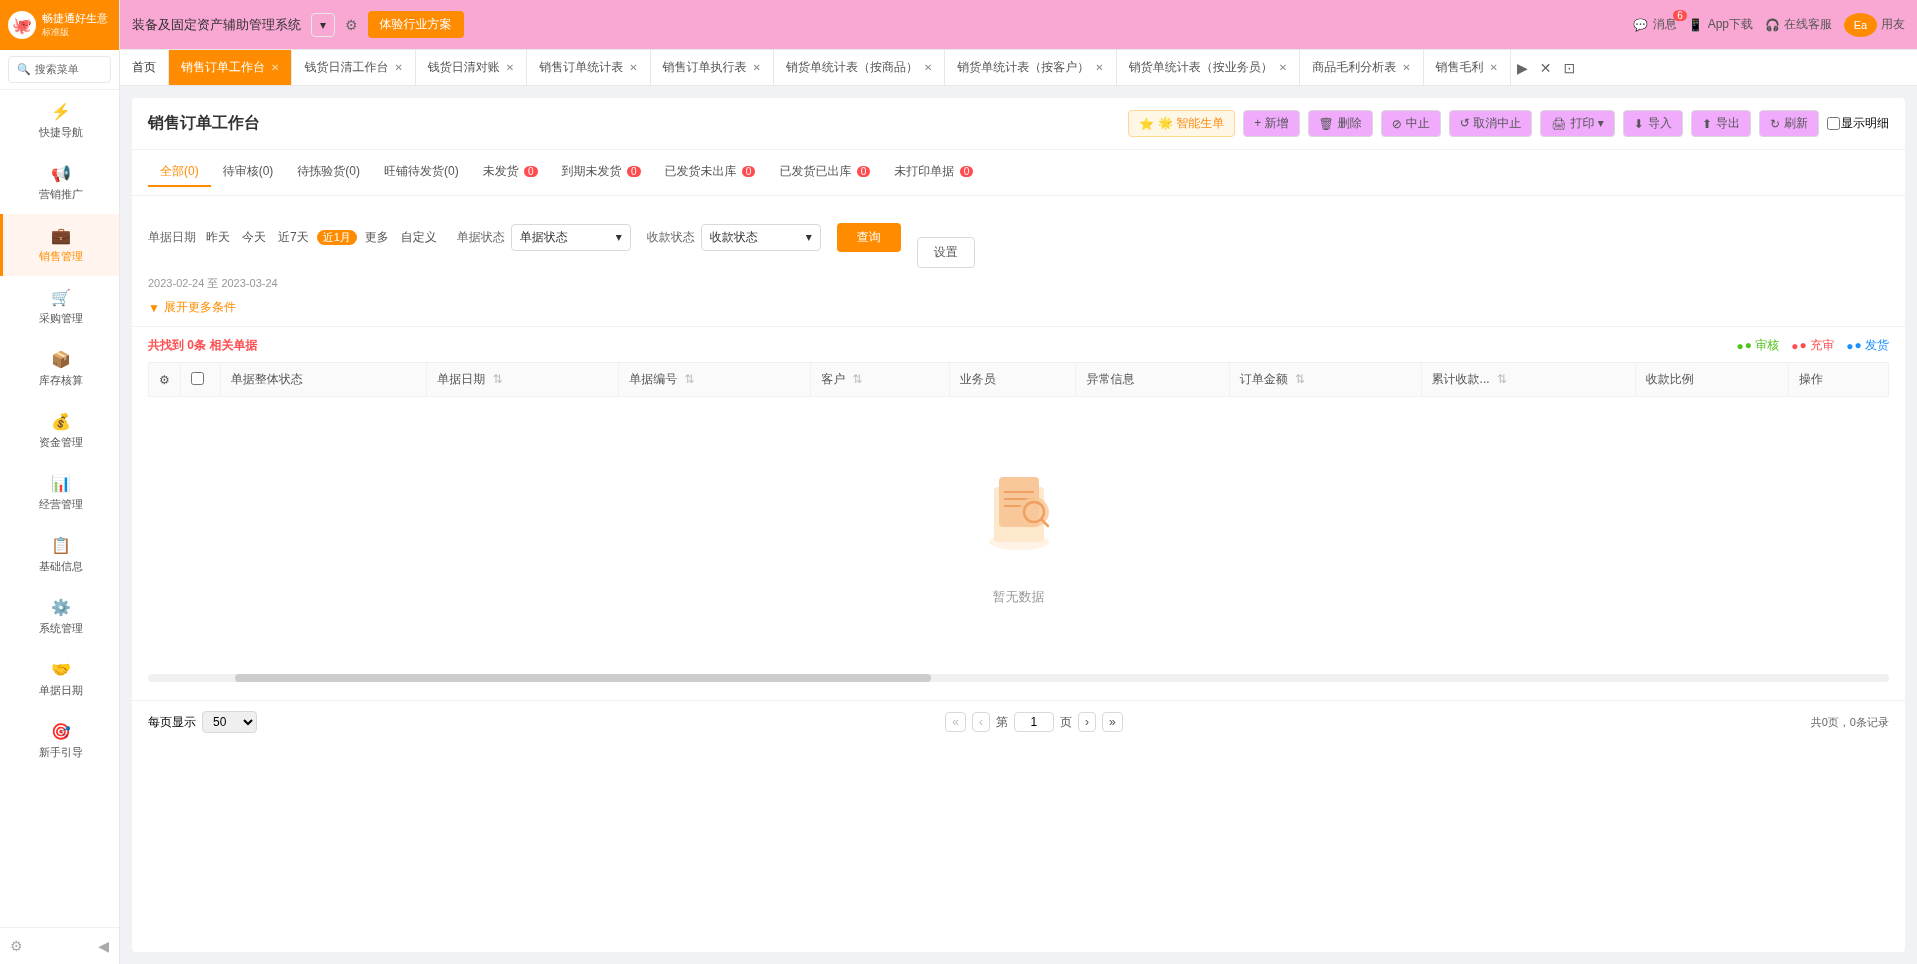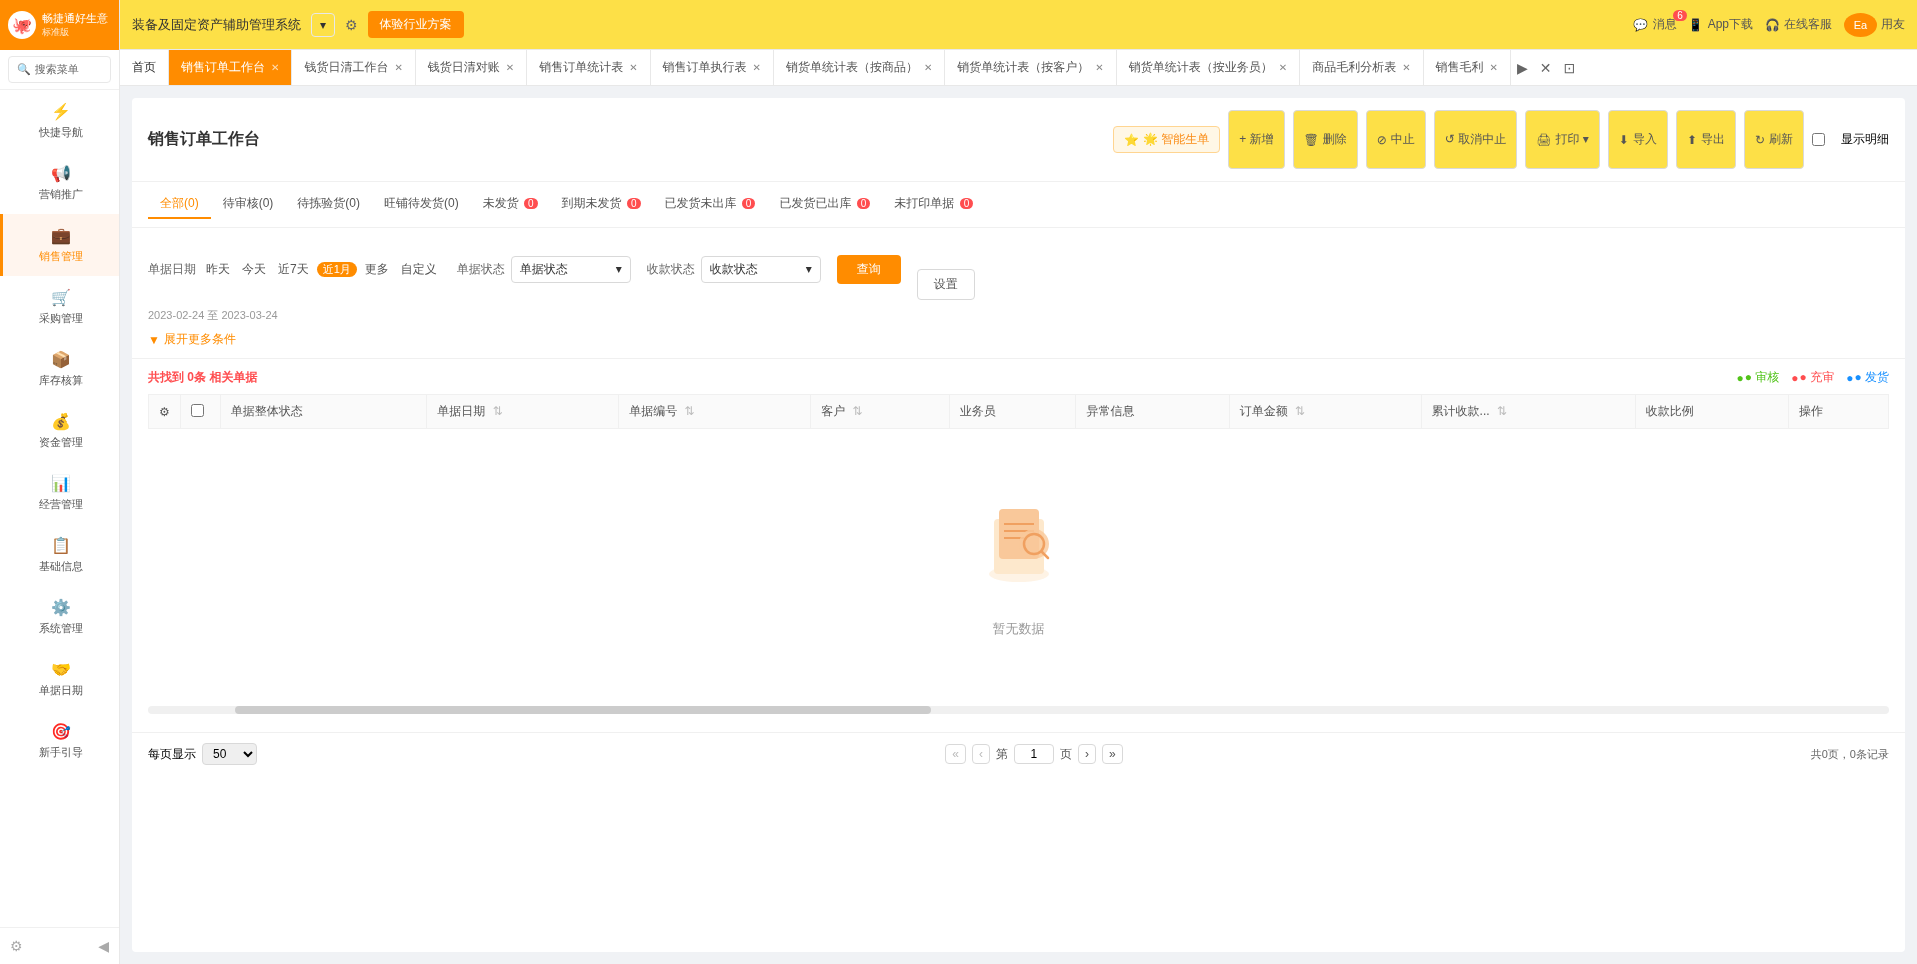--- a/index.html
+++ b/index.html
@@ -15,21 +15,21 @@
     .sidebar-nav-item { padding: 12px 8px; display: flex; flex-direction: column; align-items: center; gap: 4px; cursor: pointer; color: #555; font-size: 11px; border-left: 3px solid transparent; }
     .sidebar-nav-item.active { background: #fff5ee; color: #ff8c00; border-left-color: #ff8c00; }
     .sidebar-nav-icon { font-size: 16px; }
     .sidebar-bottom { margin-top: auto; padding: 10px; border-top: 1px solid #f0f0f0; display: flex; justify-content: space-between; }
     .sidebar-bottom-btn { background: none; border: none; cursor: pointer; color: #aaa; font-size: 14px; }
 
     
     .main { flex: 1; display: flex; flex-direction: column; overflow: hidden; }
 
     
-    .topbar { height: 50px; background: #fde047; border-bottom: 1px solid #e8e8e8; display: flex; align-items: center; padding: 0 12px; gap: 10px; }
+    .topbar { height: 50px; background: #f9a8d4; border-bottom: 1px solid #e8e8e8; display: flex; align-items: center; padding: 0 12px; gap: 10px; }
     .topbar-dropdown { background: none; border: 1px solid #e8e8e8; border-radius: 4px; padding: 4px 8px; cursor: pointer; font-size: 12px; color: #333; }
     .topbar-gear { background: none; border: none; cursor: pointer; color: #666; font-size: 14px; }
     .topbar-industry-btn { background: #ff8c00; color: #fff; border: none; border-radius: 4px; padding: 5px 12px; cursor: pointer; font-size: 12px; }
     .topbar-actions { display: flex; align-items: center; gap: 12px; margin-left: auto; }
     .topbar-action-item { display: flex; align-items: center; gap: 4px; cursor: pointer; color: #555; font-size: 12px; position: relative; }
     .topbar-avatar { width: 33px; height: 24px; background: #ff8c00; border-radius: 50%; display: flex; align-items: center; justify-content: center; color: #fff; font-size: 11px; }
 
     
     .tabbar { background: #fff; border-bottom: 1px solid #e8e8e8; display: flex; align-items: center; overflow: hidden; height: 36px; }
     .tab-item { padding: 0 12px; height: 36px; display: flex; align-items: center; gap: 6px; cursor: pointer; color: #555; font-size: 12px; white-space: nowrap; border-right: 1px solid #e8e8e8; flex-shrink: 0; }
@@ -40,21 +40,21 @@
 
     
     .content { flex: 1; overflow: auto; background: #f0f2f5; padding: 12px; }
     .page-container { background: #fff; border-radius: 4px; min-height: 100%; }
 
     
     .page-header { padding: 12px 16px; border-bottom: 1px solid #f0f0f0; display: flex; align-items: center; justify-content: space-between; }
     .page-title { font-size: 16px; font-weight: bold; color: #333; }
     .page-header-actions { display: flex; align-items: center; gap: 8px; }
     .btn-ai { background: #fff7e6; border: 1px solid #ffd591; color: #fa8c16; border-radius: 4px; padding: 4px 10px; cursor: pointer; font-size: 12px; display: flex; align-items: center; gap: 4px; }
-    .btn-outline { background: #fde047; border: 1px solid #d9d9d9; color: #555; border-radius: 4px; padding: 20px 10px; cursor: pointer; font-size: 12px; display: flex; align-items: center; gap: 4px; }
+    .btn-outline { background: #f0abfc; border: 1px solid #d9d9d9; color: #555; border-radius: 4px; padding: 4px 10px; cursor: pointer; font-size: 12px; display: flex; align-items: center; gap: 4px; }
 
     
     .filter-tabs { padding: 8px 16px; border-bottom: 1px solid #f0f0f0; display: flex; gap: 0; }
     .filter-tab { padding: 5px 12px; cursor: pointer; color: #555; font-size: 12px; border-bottom: 2px solid transparent; }
     .filter-tab.active { color: #ff8c00; border-bottom-color: #ff8c00; }
     .filter-tab-badge { background: #ff4d4f; color: #fff; border-radius: 10px; padding: 0 4px; font-size: 10px; margin-left: 2px; }
 
     
     .search-area { padding: 10px 16px; border-bottom: 1px solid #f0f0f0; }
     .search-row { display: flex; align-items: center; gap: 16px; flex-wrap: wrap; }
@@ -288,21 +288,21 @@
             <span>导入</span>
           </button>
           <button class="btn-outline">
             <span>⬆</span>
             <span>导出</span>
           </button>
           <button class="btn-outline">
             <span>↻</span>
             <span>刷新</span>
           </button>
-          <label style="display:flex;align-items:center;gap:16px;font-size:12px;cursor:pointer;">
+          <label style="display:flex;align-items:center;gap:1px;font-size:12px;cursor:pointer;">
             <input type="checkbox" style="">
             <span>显示明细</span>
           </label>
         </div>
       </div>
 
       <div class="filter-tabs">
         <div class="filter-tab active">
           <span>全部(0)</span>
         </div>

